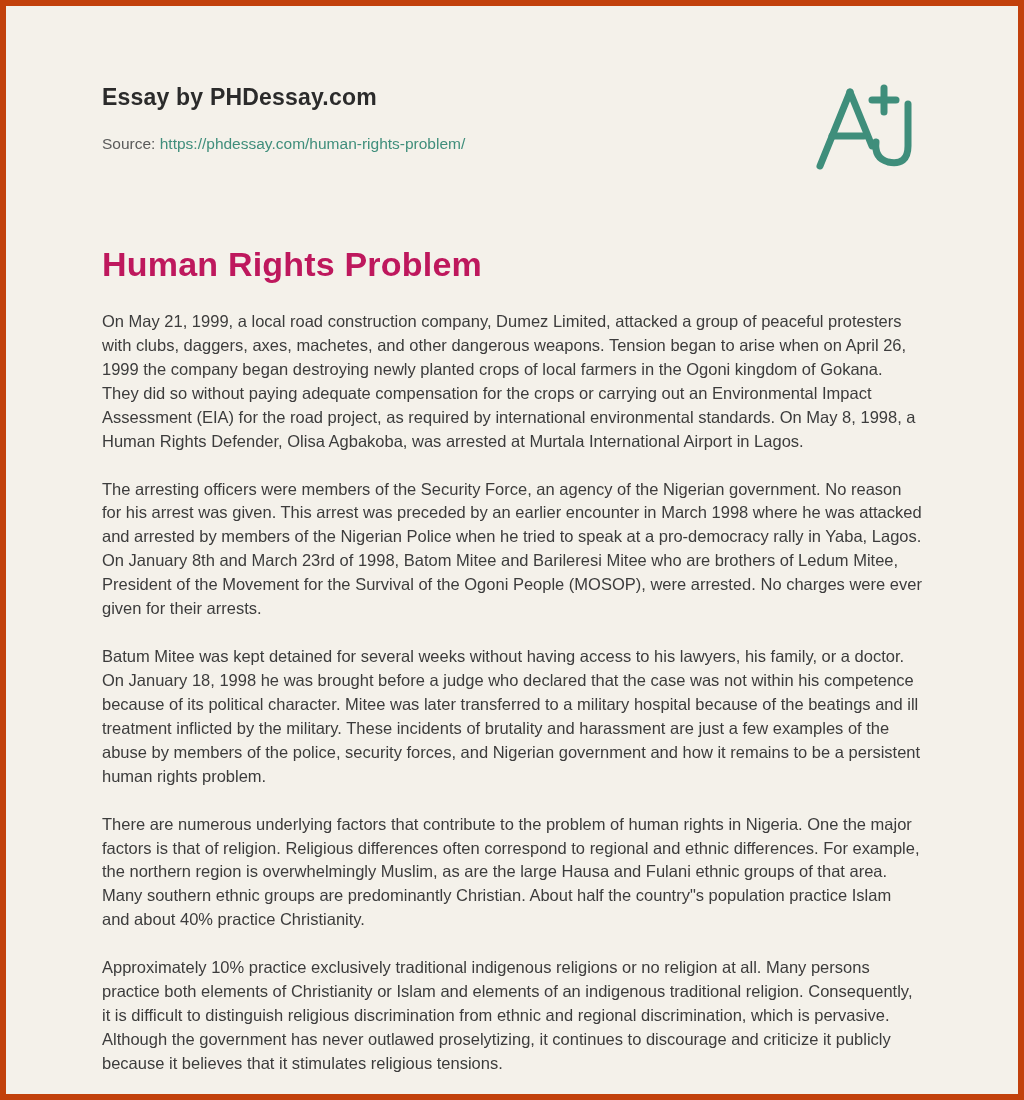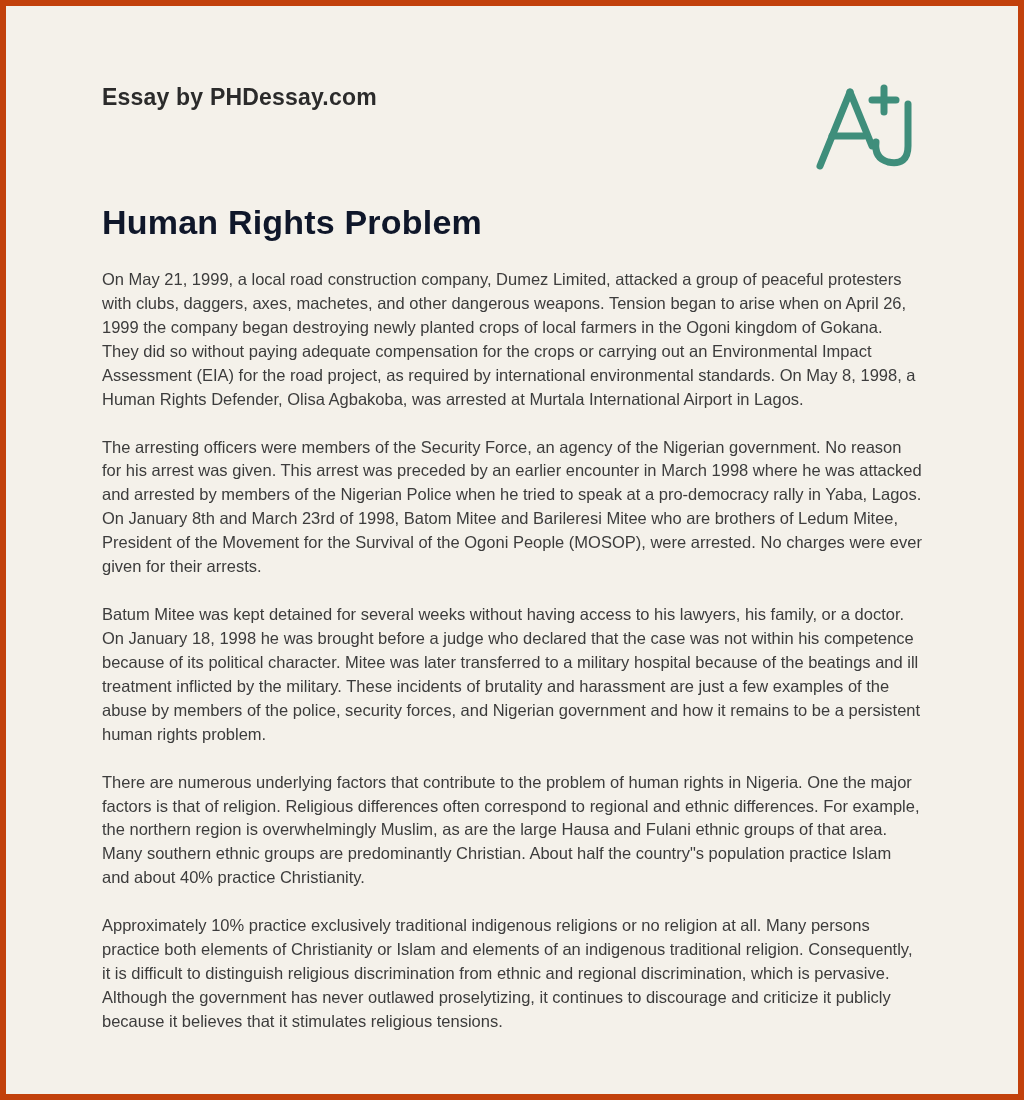--- a/index.html
+++ b/index.html
@@ -42,40 +42,44 @@
     position: absolute;
     top: 72px;
     right: 0;
     width: 110px;
     height: 95px;
   }
   .doc-title {
     margin-top: 92px;
     font-size: 34px;
     font-weight: bold;
-    color: #0f172a;
+    color: #be185d;
     letter-spacing: 0.2px;
   }
   .body-text {
     margin-top: 26px;
     font-size: 16.5px;
     line-height: 1.45;
     color: #3c3c3c;
   }
   .body-text p {
     margin-bottom: 24px;
   }
 </style>
 </head>
 <body>
 
 <div class="page">
   <div class="content">
     <div class="header">
       <div class="site-title">Essay by PHDessay.com</div>
+      <div class="source-line">
+        <span>Source:</span>
+        <a href="#">https://phdessay.com/human-rights-problem/</a>
+      </div>
       <div class="logo">
         <svg width="110" height="95" viewBox="0 0 110 95">
 
           <g stroke="#3f8e7b" stroke-width="7" fill="none" stroke-linecap="round">
 
             <path d="M8 88 L38 14"></path>
 
             <path d="M38 14 L60 68"></path>
 
             <path d="M20 58 L52 58"></path>

